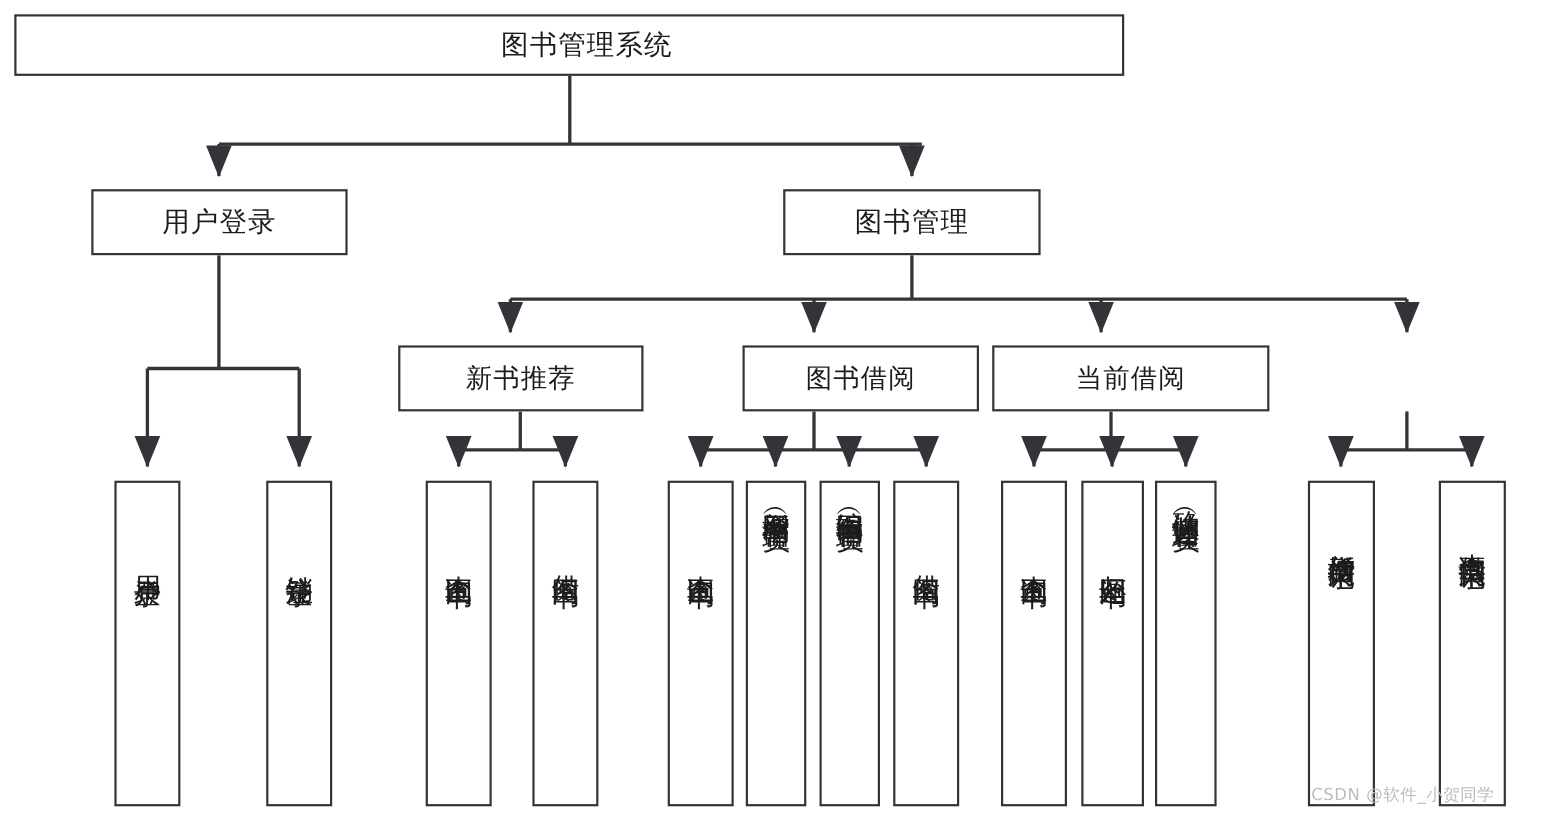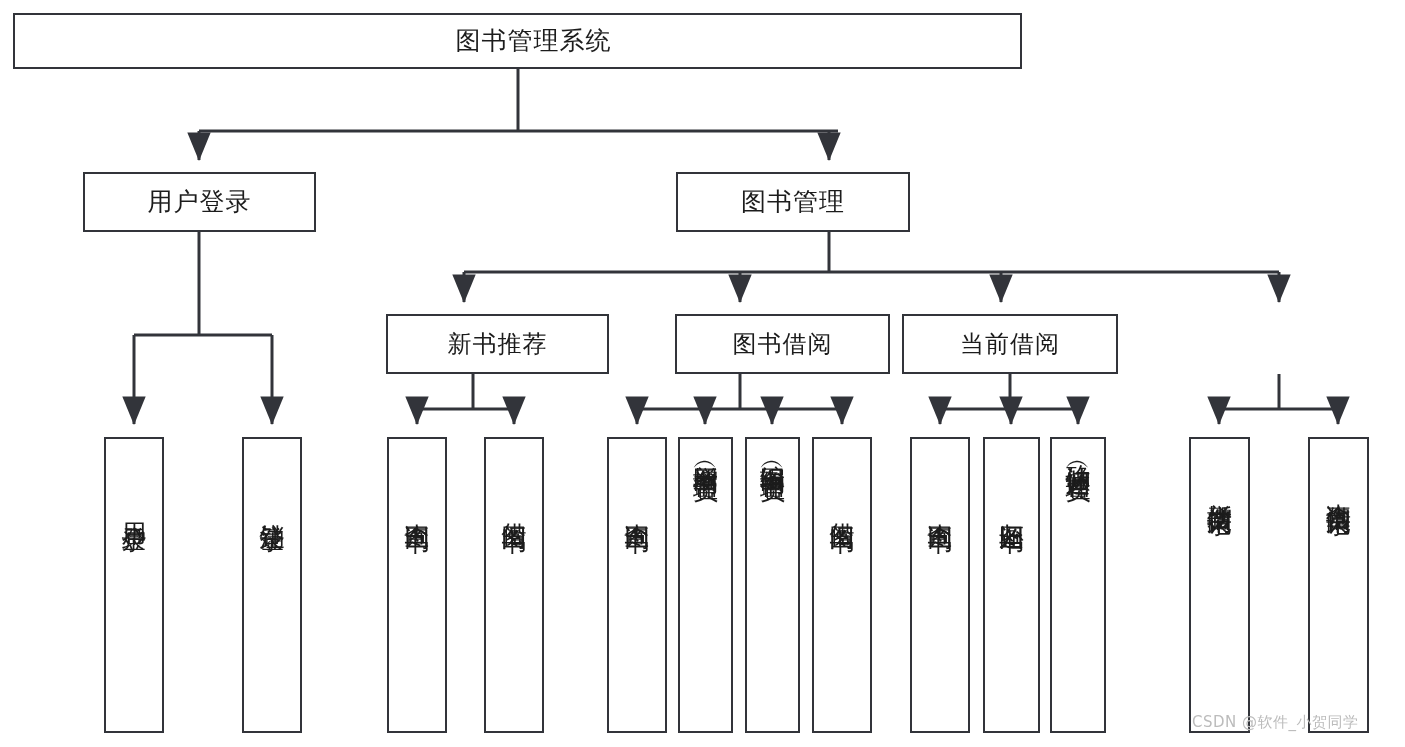--- a/index.html
+++ b/index.html
@@ -129,31 +129,31 @@
     </g>
   </svg>
 
   <div class="node horiz lvl1" style="left:13px;top:13px;width:1009px;height:56px;">
     <span class="label">图书管理系统</span>
   </div>
 
   <div class="node horiz lvl2" style="left:83px;top:172px;width:233px;height:60px;">
     <span class="label">用户登录</span>
   </div>
-  <div class="node horiz lvl2" style="left:676px;top:172px;width:234px;height:60px;">
+  <div class="node horiz lvl2" style="left:712px;top:172px;width:234px;height:60px;">
     <span class="label">图书管理</span>
   </div>
 
-  <div class="node horiz lvl3" style="left:362px;top:314px;width:223px;height:60px;margin-left:24px;">
+  <div class="node horiz lvl3" style="left:362px;top:314px;width:223px;height:60px;">
     <span class="label">新书推荐</span>
   </div>
   <div class="node horiz lvl3" style="left:633px;top:314px;width:215px;height:60px;margin-left:42px;">
     <span class="label">图书借阅</span>
   </div>
-  <div class="node horiz lvl3" style="left:902px;top:314px;width:216px;height:60px;">
+  <div class="node horiz lvl3" style="left:902px;top:314px;width:252px;height:60px;">
     <span class="label">当前借阅</span>
   </div>
 
   <div class="node vert mid" style="left:104px;top:437px;width:60px;height:296px;">
     <span class="label">用户登录</span>
   </div>
   <div class="node vert mid" style="left:242px;top:437px;width:60px;height:296px;">
     <span class="label">注销登录</span>
   </div>
   <div class="node vert mid" style="left:387px;top:437px;width:60px;height:296px;">

